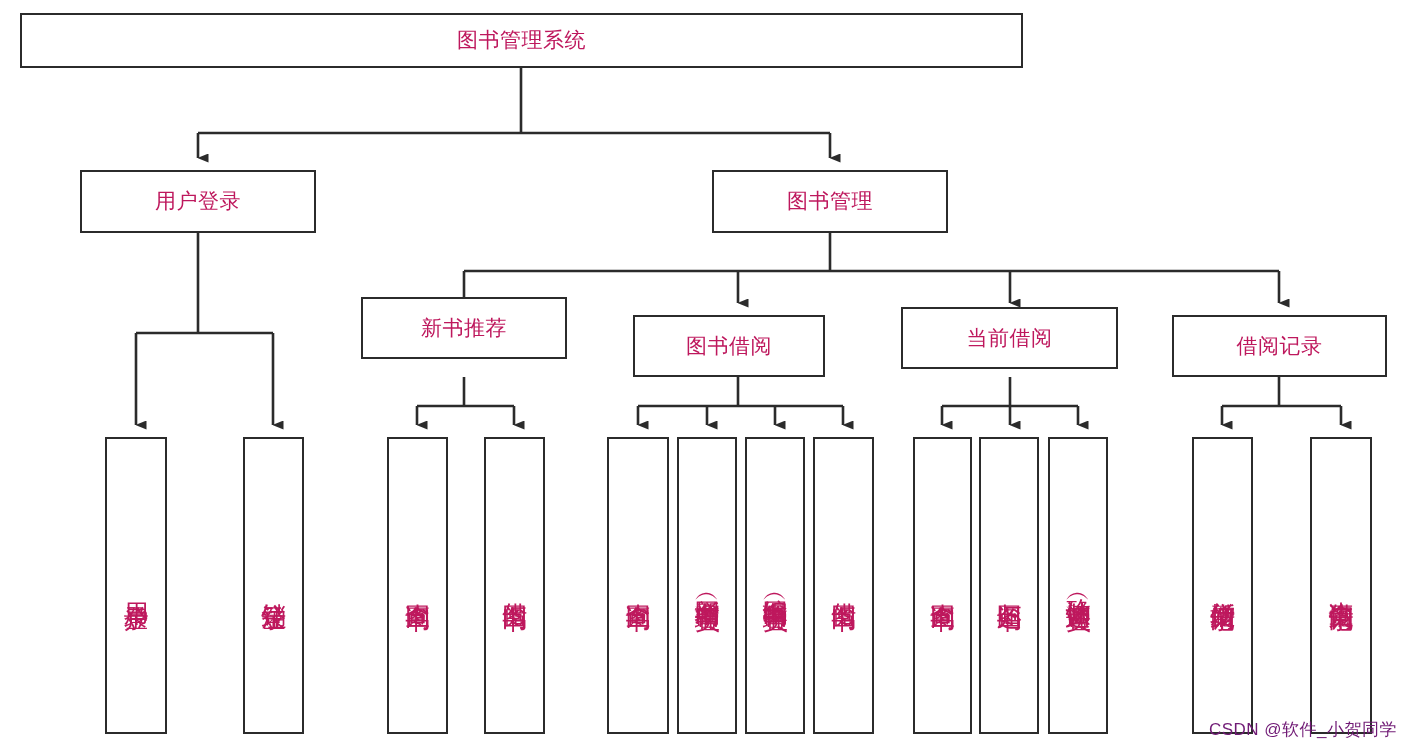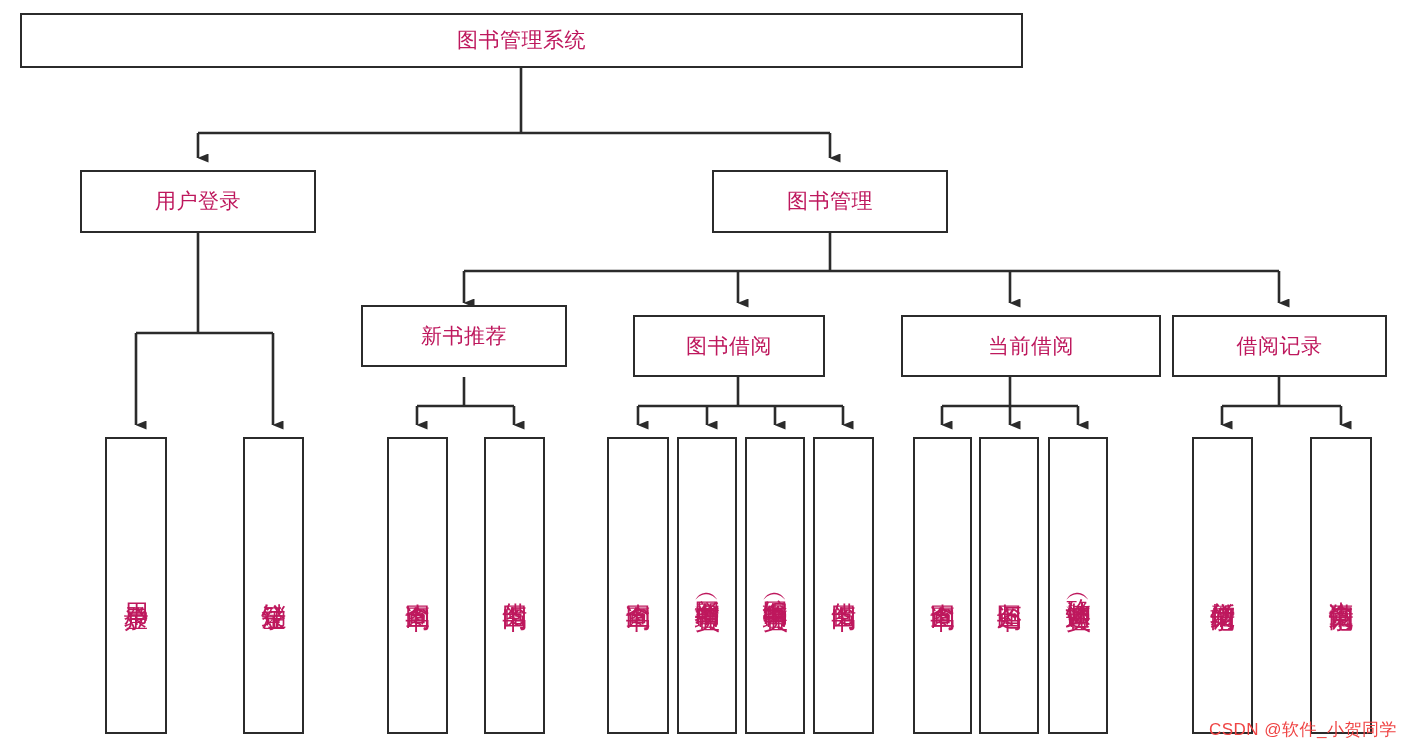--- a/index.html
+++ b/index.html
@@ -57,21 +57,21 @@
     line-height: 1.02;
     letter-spacing: 1.5px;
     max-height: 270px;
     text-align: center;
   }
   #watermark {
     position: absolute;
     right: 8px;
     bottom: 6px;
     font-size: 17px;
-    color: #ef4444;
+    color: #701a75;
     letter-spacing: 0.5px;
     z-index: 3;
     white-space: nowrap;
   }
 </style>
 </head>
 <body>
 
 <div id="canvas">
 
@@ -129,27 +129,27 @@
     <span class="lbl">图书管理系统</span>
   </div>
 
   <div class="node horizontal" style="left:80px; top:170px; width:236px; height:63px;">
     <span class="lbl">用户登录</span>
   </div>
   <div class="node horizontal" style="left:712px; top:170px; width:236px; height:63px;">
     <span class="lbl">图书管理</span>
   </div>
 
-  <div class="node horizontal" style="left:361px; top:305px; width:206px; height:62px;">
+  <div class="node horizontal" style="left:361px; top:297px; width:206px; height:62px;">
     <span class="lbl">新书推荐</span>
   </div>
   <div class="node horizontal" style="left:633px; top:315px; width:192px; height:62px;">
     <span class="lbl">图书借阅</span>
   </div>
-  <div class="node horizontal" style="left:901px; top:315px; width:260px; height:62px;">
+  <div class="node horizontal" style="left:901px; top:307px; width:217px; height:62px;">
     <span class="lbl">当前借阅</span>
   </div>
   <div class="node horizontal" style="left:1172px; top:315px; width:215px; height:62px;">
     <span class="lbl">借阅记录</span>
   </div>
 
   <div class="node vertical" style="left:105px; top:437px; width:62px; height:297px;">
     <span class="lbl">用户登录</span>
   </div>
   <div class="node vertical" style="left:243px; top:437px; width:61px; height:297px;">

